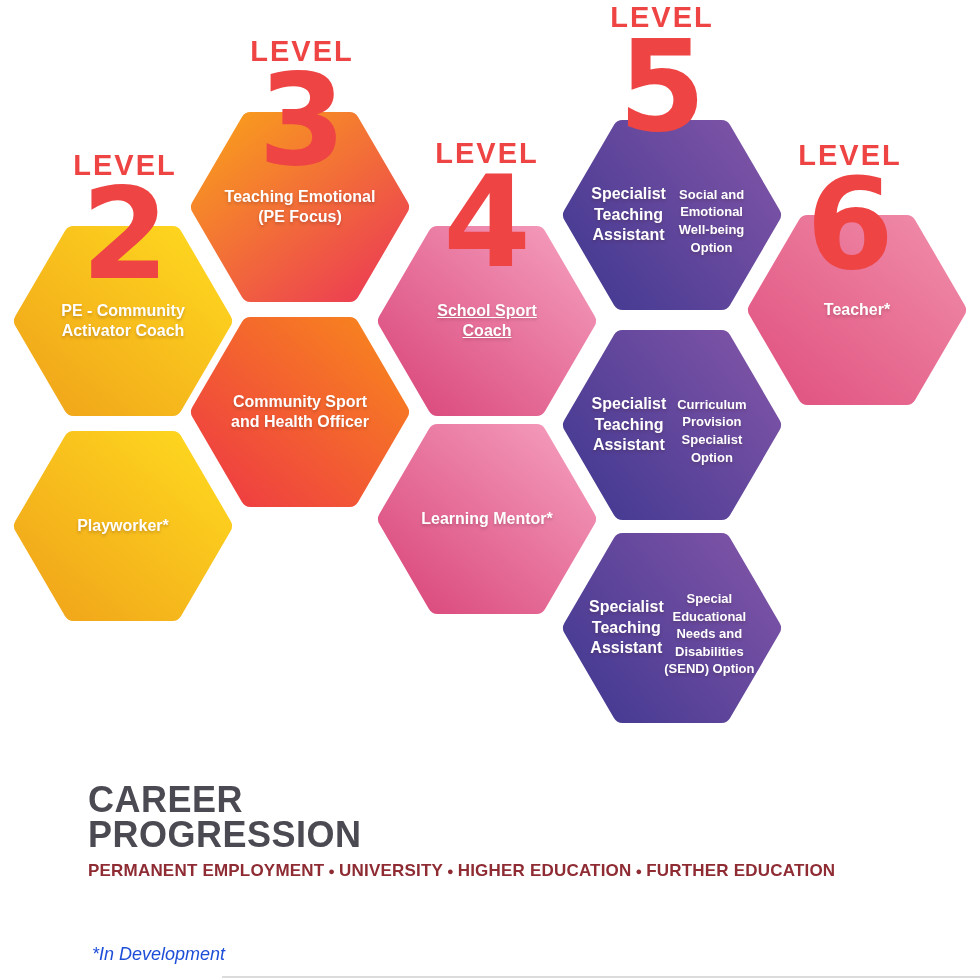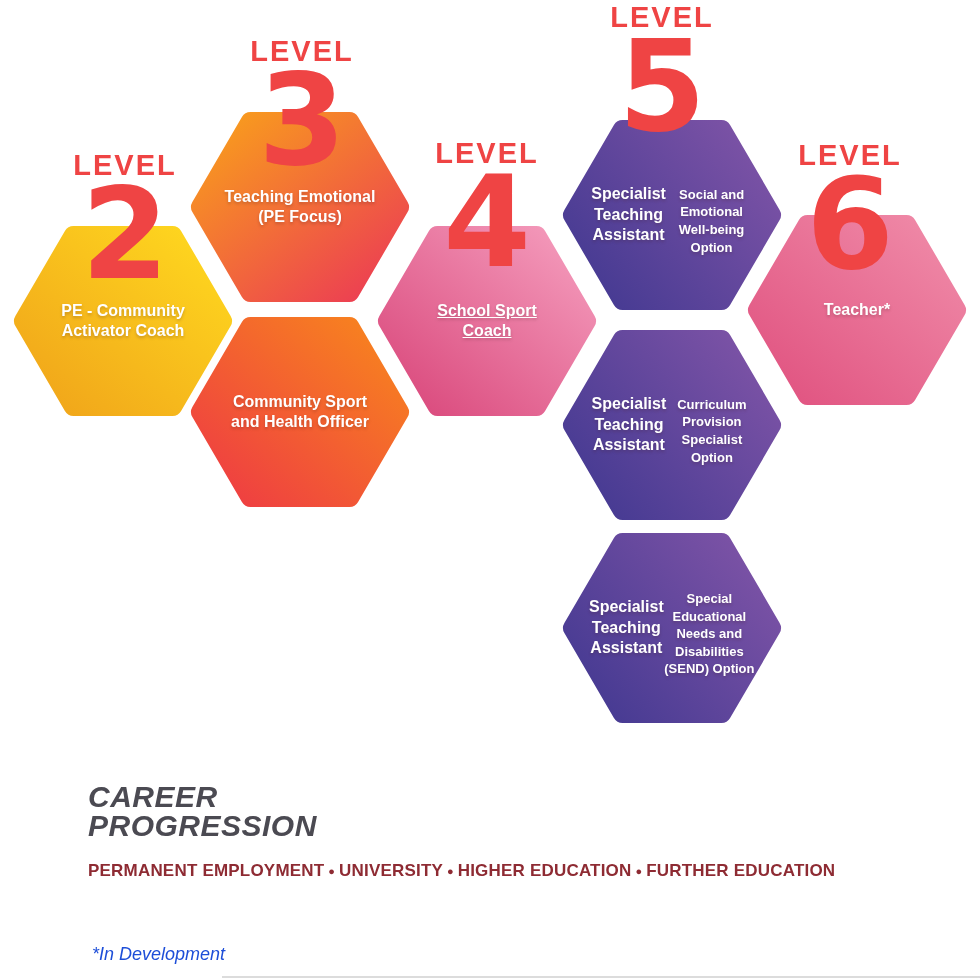--- a/index.html
+++ b/index.html
@@ -27,21 +27,21 @@
   
   .level{position:absolute;width:180px;text-align:center;color:#ef4444;z-index:6;}
   .level-word{font-size:29px;font-weight:bold;letter-spacing:2px;line-height:1.1;}
   .level-num{
     font-size:126px;font-weight:bold;line-height:0.9;margin-top:-4px;
     font-family:"DejaVu Sans","Liberation Sans",sans-serif;
   }
   
   .poster-title{
     position:absolute;left:88px;top:782px;color:#4B4A52;
-    font-size:30px;font-weight:bold;font-style:italic;line-height:0.98;letter-spacing:0.5px;
+    font-size:36px;font-weight:bold;line-height:0.98;letter-spacing:0.5px;
   }
   .pathways{position:absolute;left:88px;top:861px;display:flex;align-items:center;gap:4px;}
   .pathway{font-size:17px;font-weight:bold;color:#8E2B33;letter-spacing:0.2px;white-space:nowrap;}
   .bullet{font-size:11px;color:#8E2B33;line-height:1;}
   .footnote{position:absolute;left:92px;top:944px;font-size:18px;font-style:italic;color:#1d4ed8;}
   .bottom-line{position:absolute;left:222px;right:0;bottom:2px;height:2px;background:#dcdcdc;}
 </style>
 </head>
 <body>
 
@@ -99,20 +99,28 @@
 
   <div class="hex" style="left:14px;top:226px">
     <svg class="shape" viewBox="0 0 220 190" preserveAspectRatio="none" aria-hidden="true">
       <polygon points="10,95 60,10 160,10 210,95 160,180 60,180" fill="url(#grad-yellow)" stroke="url(#grad-yellow)" stroke-width="20" stroke-linejoin="round"></polygon>
     </svg>
     <div class="hex-label">
       <div class="hex-title">PE - Community Activator Coach</div>
     </div>
   </div>
 
+  <div class="hex" style="left:14px;top:431px">
+    <svg class="shape" viewBox="0 0 220 190" preserveAspectRatio="none" aria-hidden="true">
+      <polygon points="10,95 60,10 160,10 210,95 160,180 60,180" fill="url(#grad-yellow)" stroke="url(#grad-yellow)" stroke-width="20" stroke-linejoin="round"></polygon>
+    </svg>
+    <div class="hex-label">
+      <div class="hex-title">Playworker*</div>
+    </div>
+  </div>
 
   <div class="hex" style="left:191px;top:112px">
     <svg class="shape" viewBox="0 0 220 190" preserveAspectRatio="none" aria-hidden="true">
       <polygon points="10,95 60,10 160,10 210,95 160,180 60,180" fill="url(#grad-orange)" stroke="url(#grad-orange)" stroke-width="20" stroke-linejoin="round"></polygon>
     </svg>
     <div class="hex-label">
       <div class="hex-title">Teaching Emotional (PE Focus)</div>
     </div>
   </div>
 
@@ -127,20 +135,28 @@
 
   <div class="hex" style="left:378px;top:226px">
     <svg class="shape" viewBox="0 0 220 190" preserveAspectRatio="none" aria-hidden="true">
       <polygon points="10,95 60,10 160,10 210,95 160,180 60,180" fill="url(#grad-pink)" stroke="url(#grad-pink)" stroke-width="20" stroke-linejoin="round"></polygon>
     </svg>
     <div class="hex-label narrow">
       <div class="hex-title">School Sport Coach</div>
     </div>
   </div>
 
+  <div class="hex" style="left:378px;top:424px">
+    <svg class="shape" viewBox="0 0 220 190" preserveAspectRatio="none" aria-hidden="true">
+      <polygon points="10,95 60,10 160,10 210,95 160,180 60,180" fill="url(#grad-pink)" stroke="url(#grad-pink)" stroke-width="20" stroke-linejoin="round"></polygon>
+    </svg>
+    <div class="hex-label">
+      <div class="hex-title">Learning Mentor*</div>
+    </div>
+  </div>
 
   <div class="hex" style="left:563px;top:120px">
     <svg class="shape" viewBox="0 0 220 190" preserveAspectRatio="none" aria-hidden="true">
       <polygon points="10,95 60,10 160,10 210,95 160,180 60,180" fill="url(#grad-purple)" stroke="url(#grad-purple)" stroke-width="20" stroke-linejoin="round"></polygon>
     </svg>
     <div class="hex-label">
       <div class="hex-title">Specialist Teaching Assistant</div>
       <div class="hex-sub">Social and Emotional Well-being Option</div>
     </div>
   </div>

